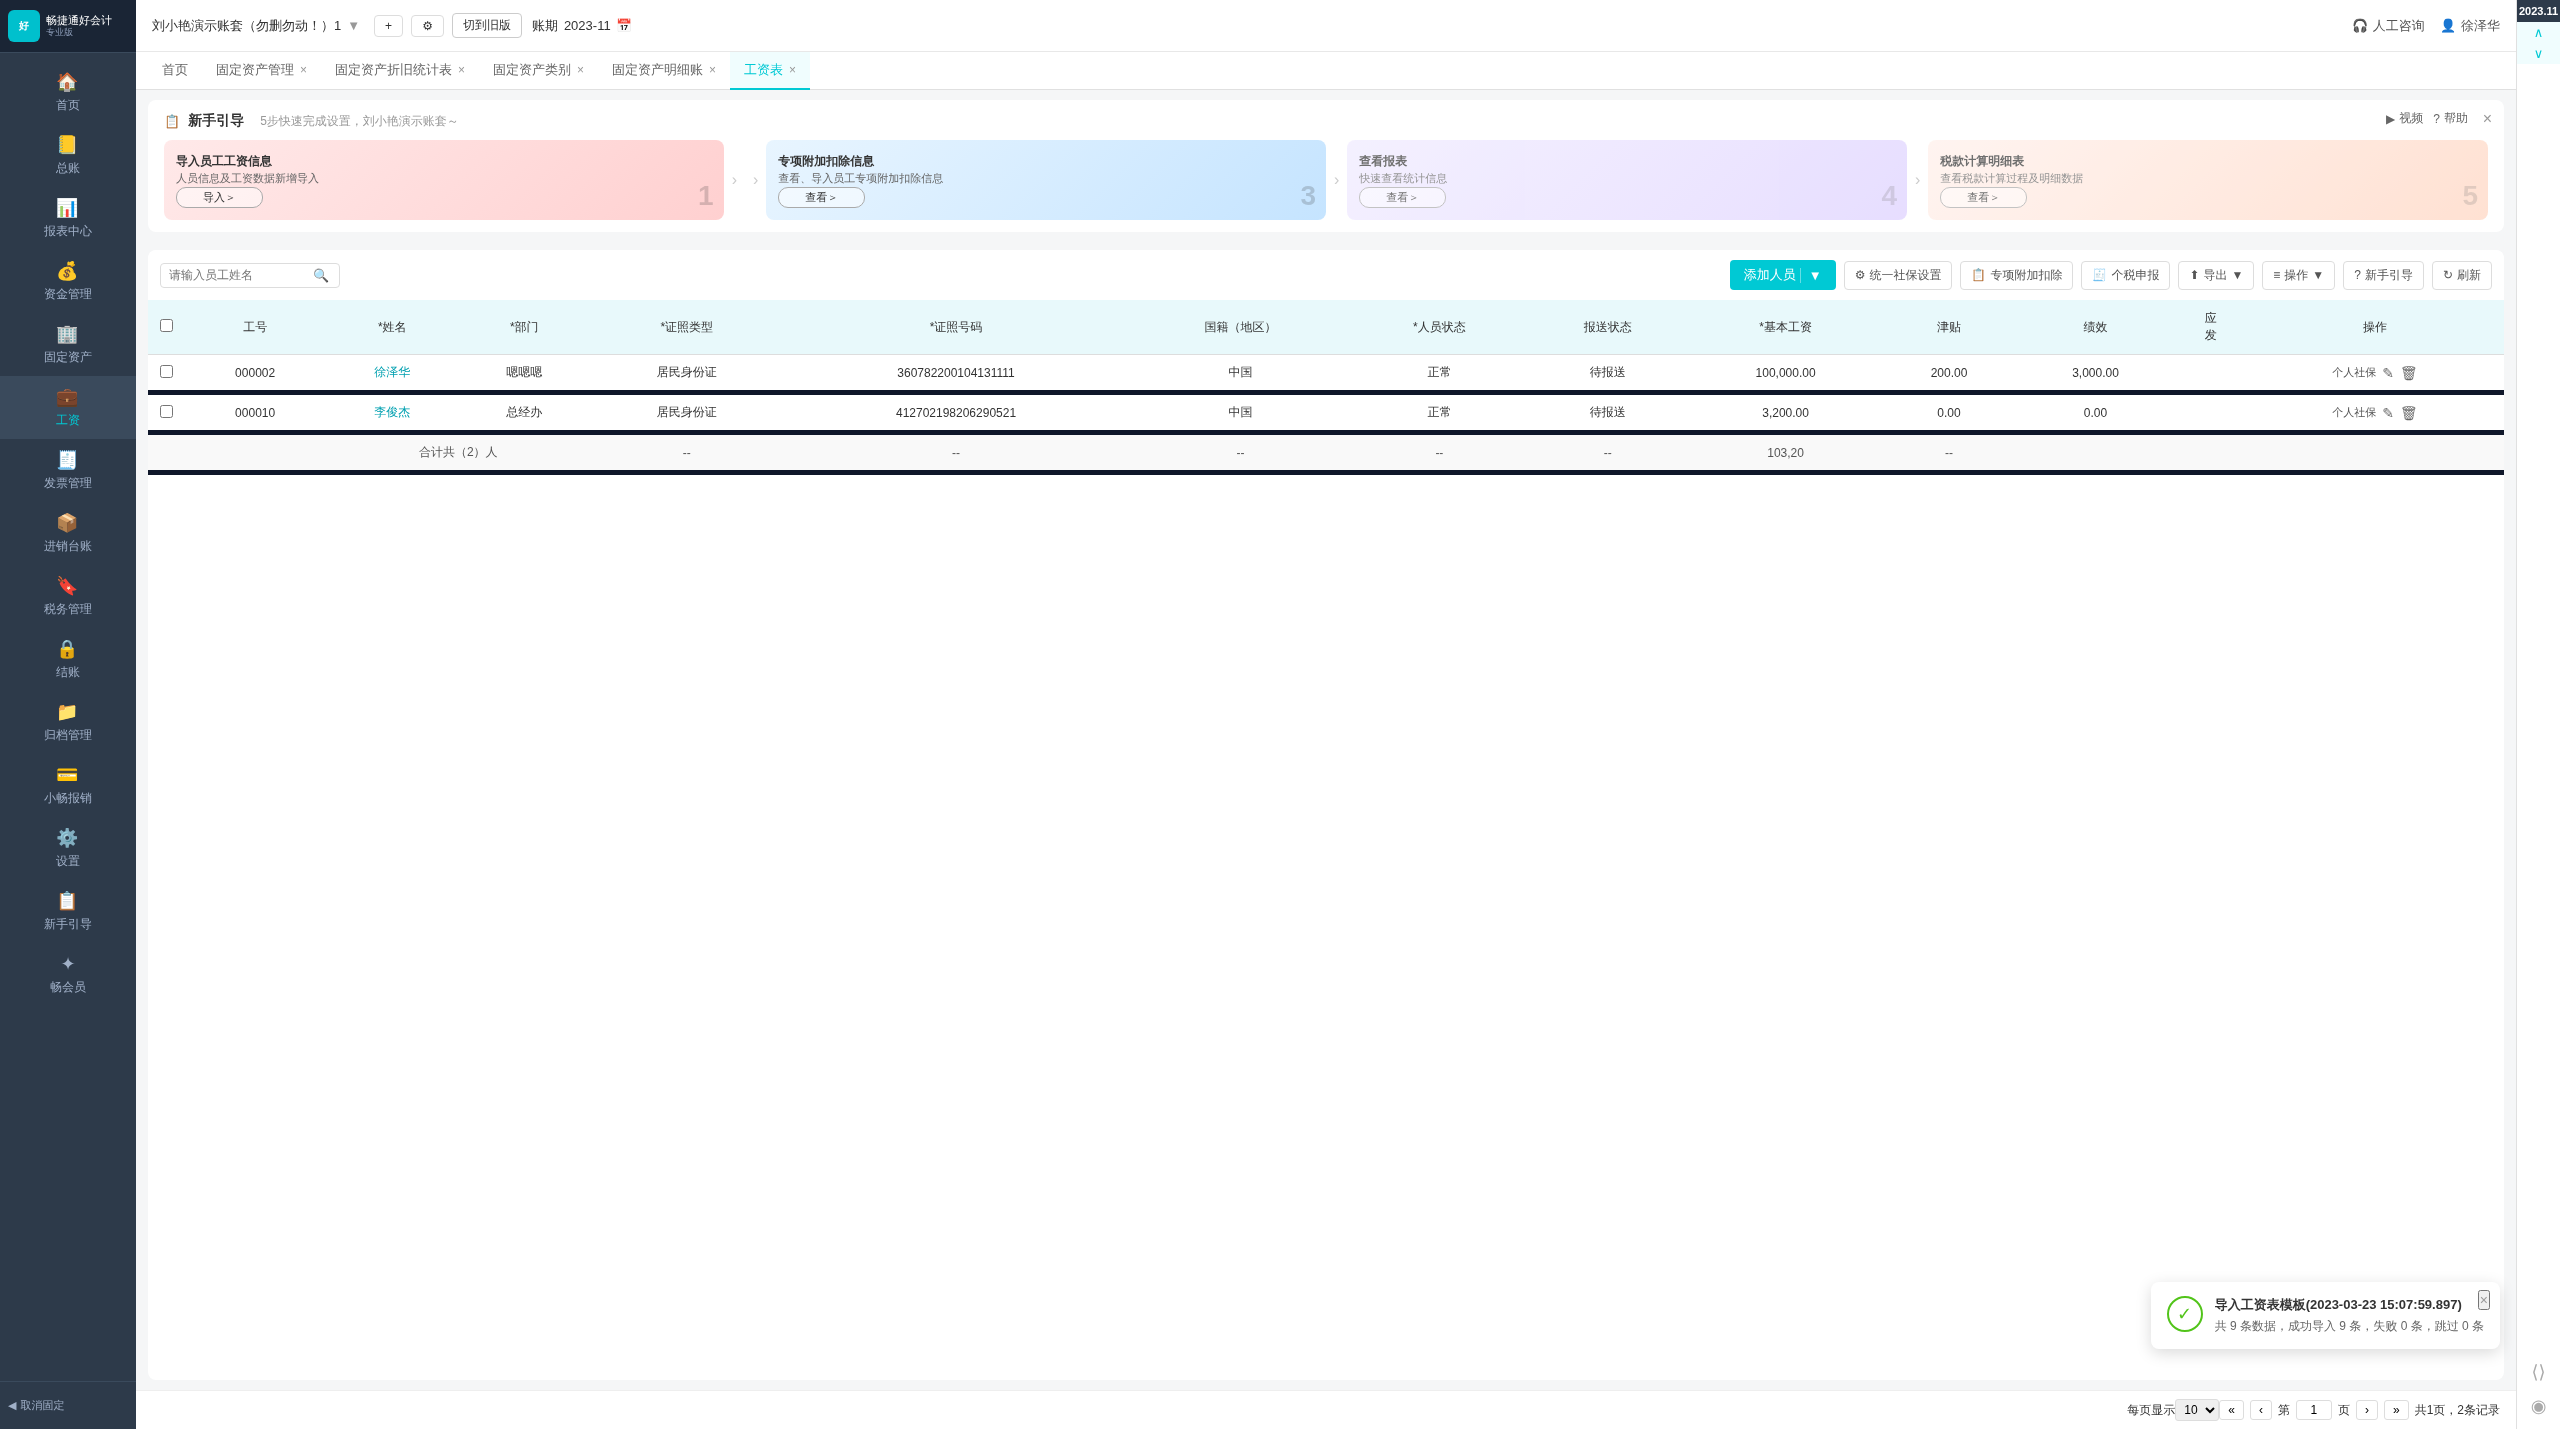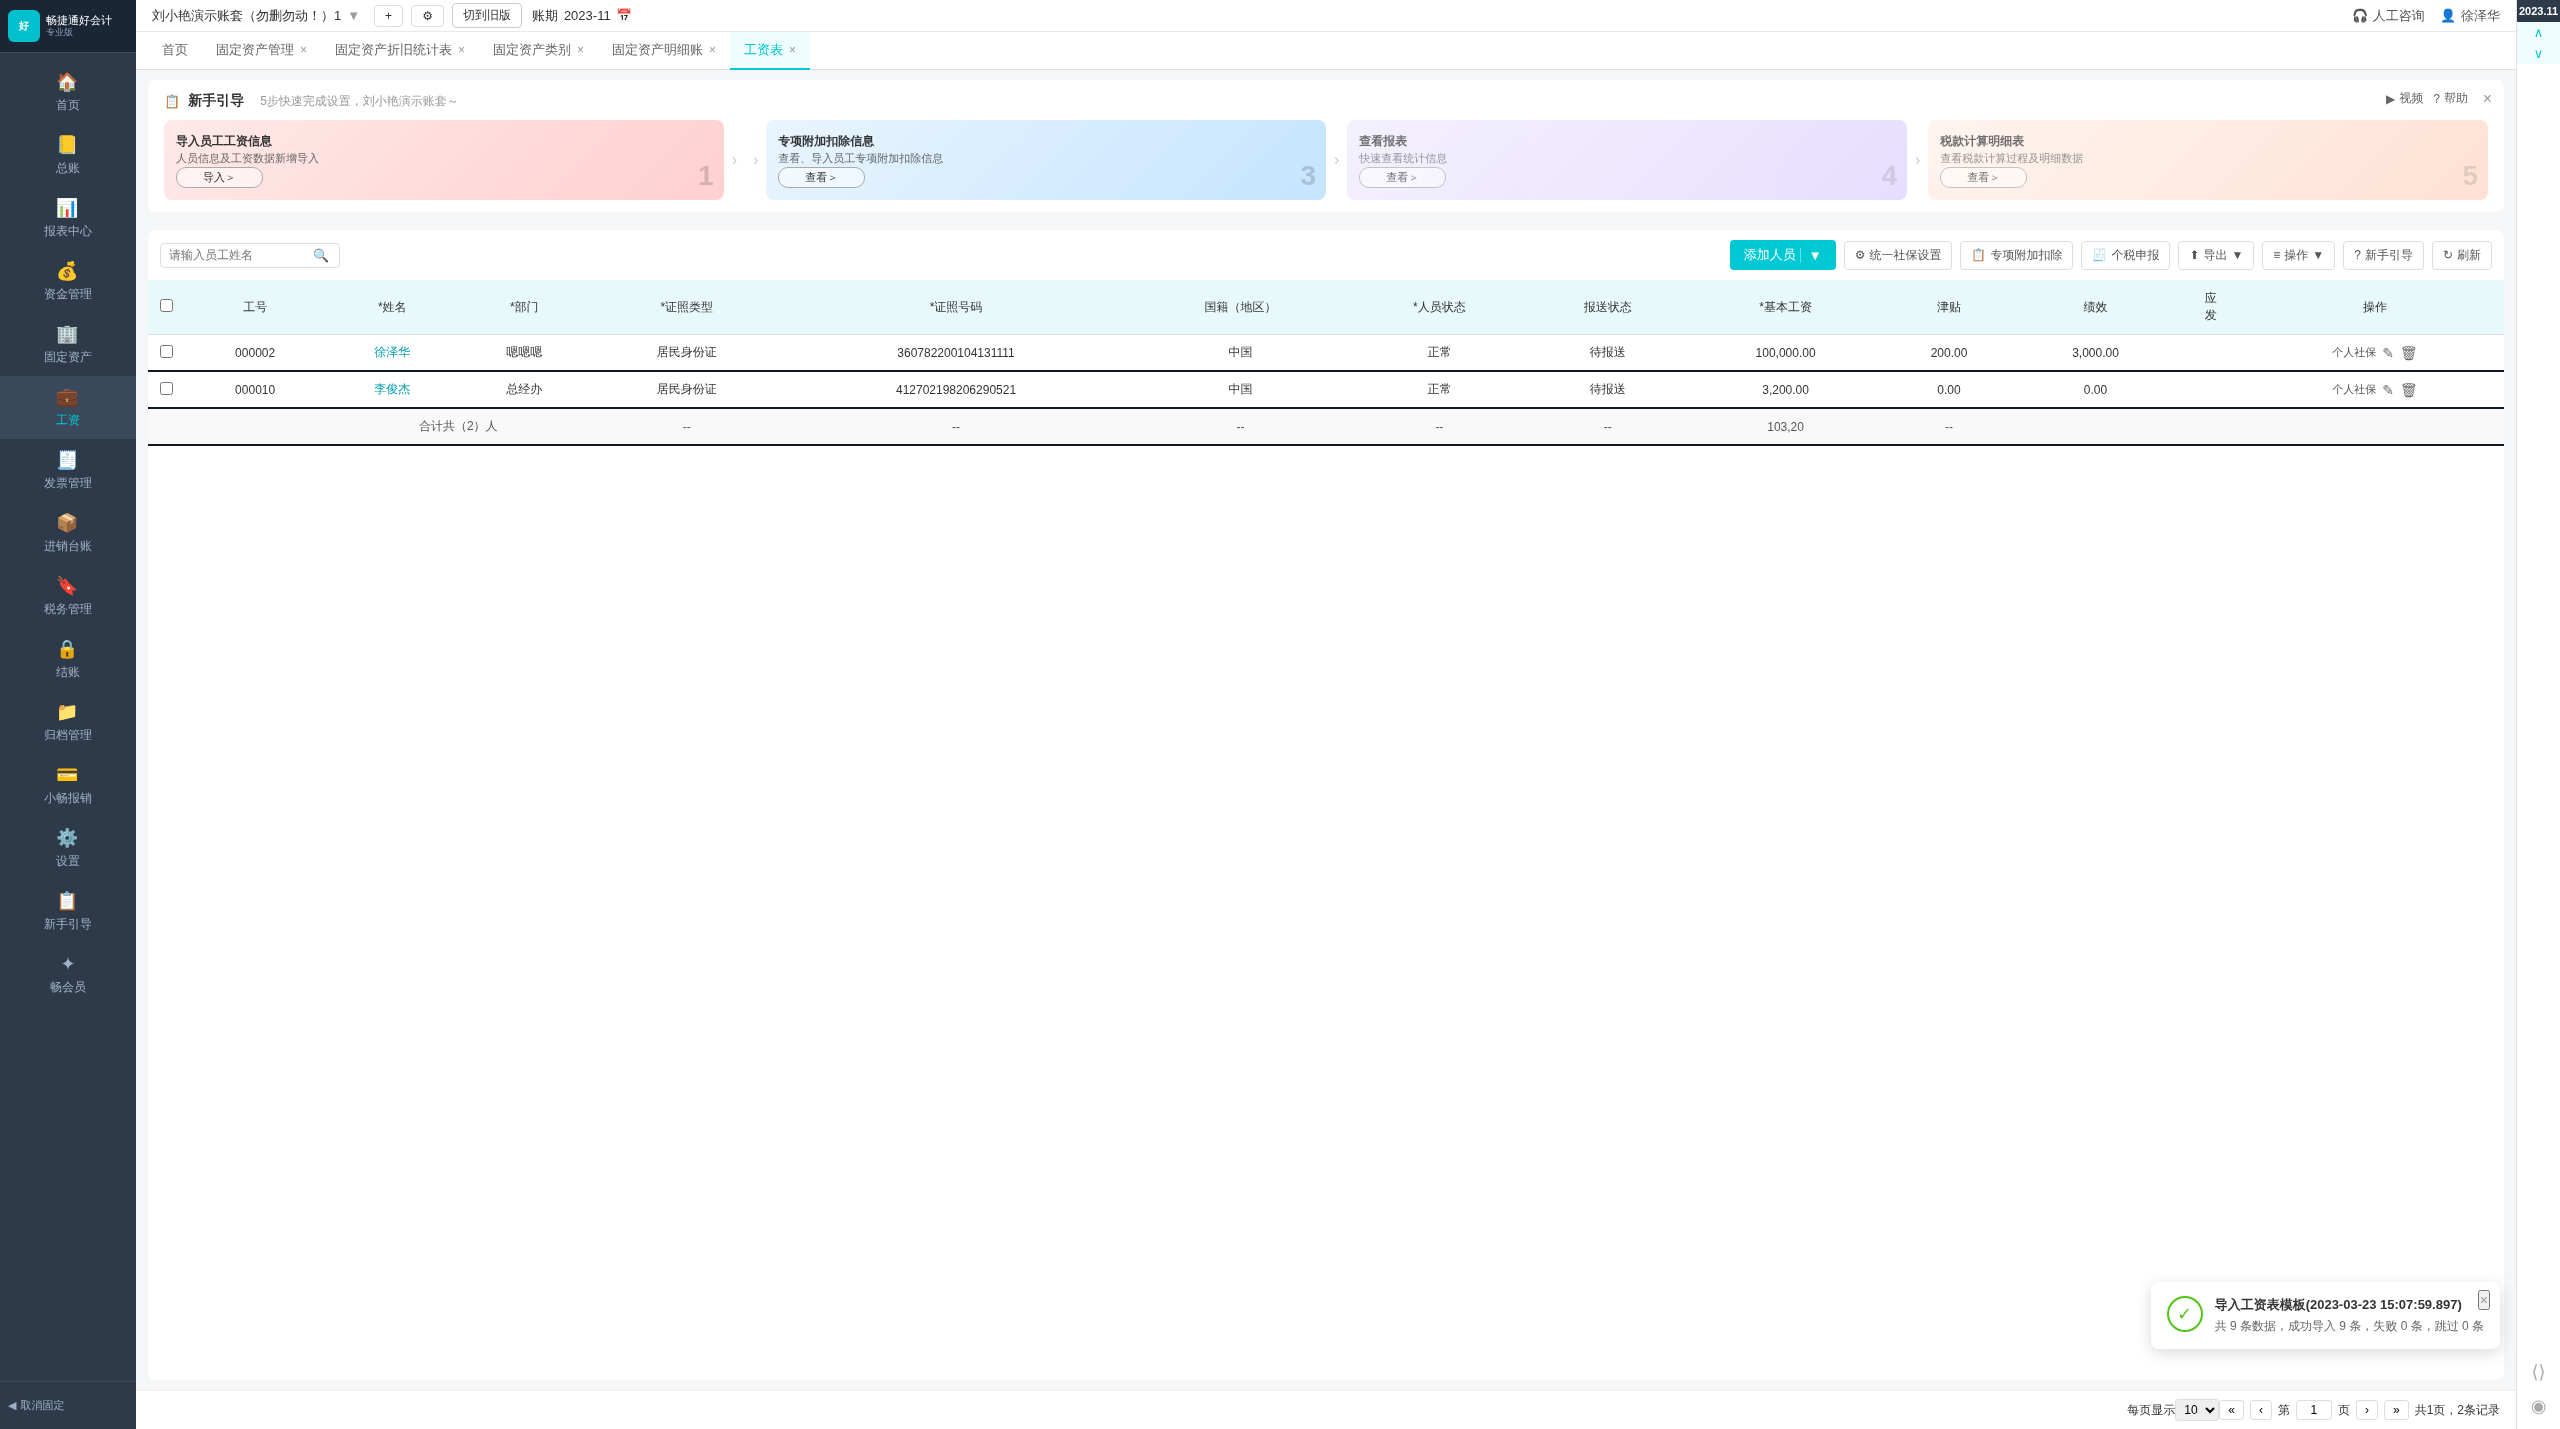--- a/index.html
+++ b/index.html
@@ -49,21 +49,21 @@
     }
 
     
     .main-content { flex: 1; display: flex; flex-direction: column; overflow: hidden; }
 
     
     .topbar {
       background: #fff;
       border-bottom: 1px solid #e8e8e8;
       padding: 0 16px;
-      height: 32px;
+      height: 52px;
       display: flex; align-items: center; gap: 10px;
       flex-shrink: 0;
     }
     .topbar-account { display: flex; align-items: center; gap: 6px; font-size: 13px; color: #333; }
     .topbar-account .arrow { color: #999; }
     .topbar-btns { display: flex; align-items: center; gap: 8px; margin-left: 4px; }
     .topbar-btn {
       background: none; border: 1px solid #ddd; border-radius: 4px;
       padding: 3px 10px; font-size: 12px; cursor: pointer; color: #333;
     }
@@ -179,21 +179,21 @@
     table { width: 100%; border-collapse: collapse; font-size: 12px; }
     thead tr { background: #e8f9fb; }
     th {
       padding: 10px 8px; text-align: center;
       border-bottom: 1px solid #ddd;
       font-weight: normal; color: #333; white-space: nowrap;
     }
     th.sortable { cursor: pointer; }
     td {
       padding: 9px 8px; text-align: center;
-      border-bottom: 2px solid #0f172a; color: #333;
+      border-bottom: 5px solid #0f172a; color: #333;
     }
     .td-link { color: #00a0b0; cursor: pointer; text-decoration: none; }
     .checkbox-cell { width: 36px; }
     .action-btns { display: flex; align-items: center; gap: 6px; justify-content: center; }
     .action-text { font-size: 11px; color: #555; white-space: nowrap; }
     .action-icon { font-size: 14px; color: #666; cursor: pointer; }
 
     
     .table-footer {
       background: #fff;

